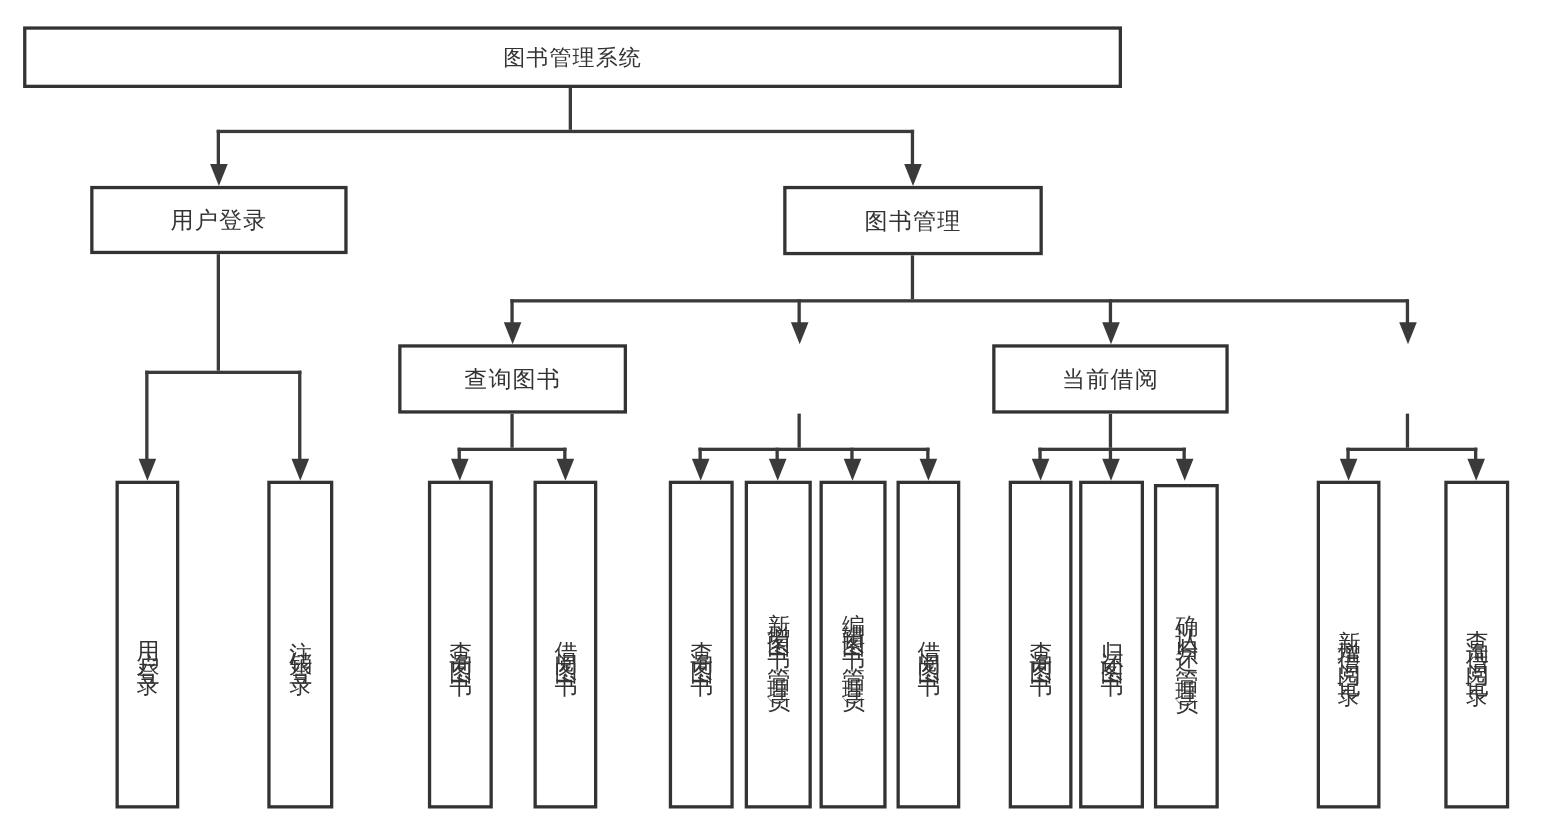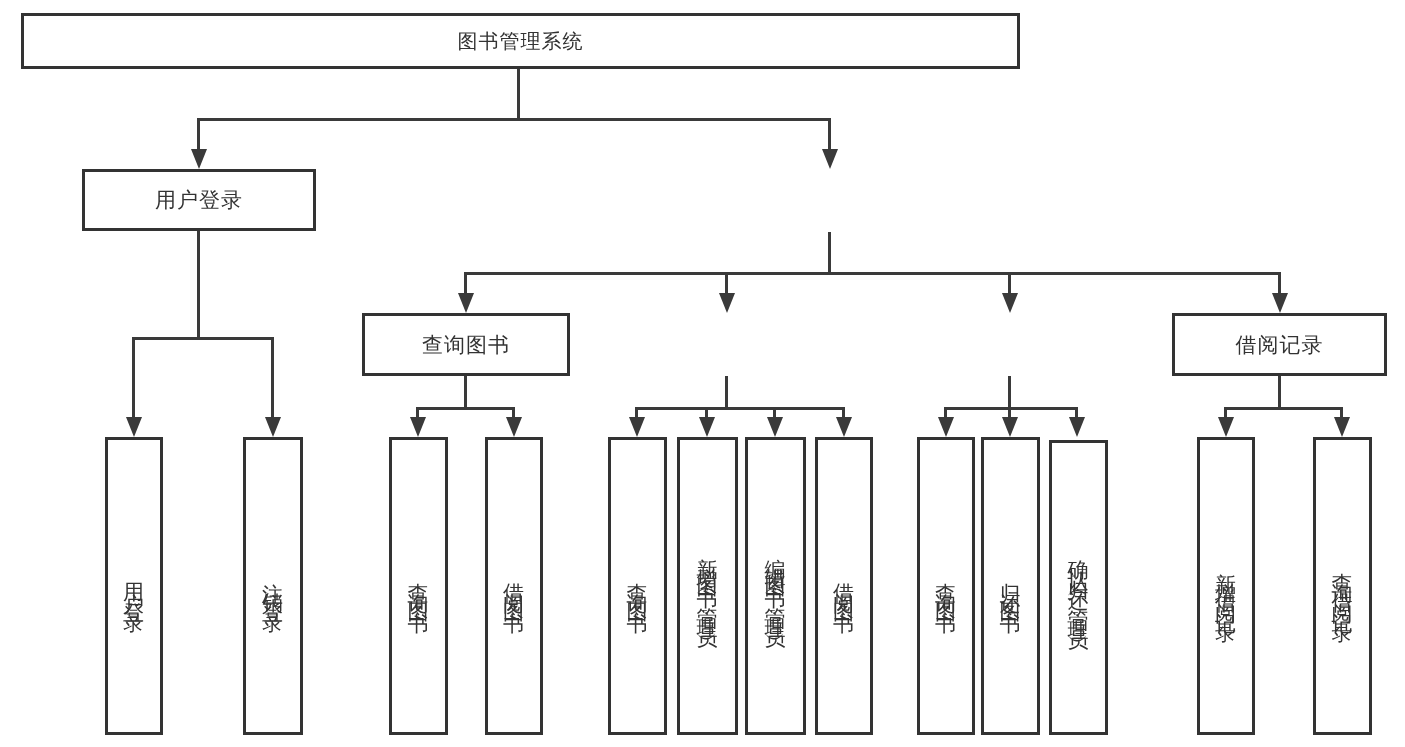--- a/index.html
+++ b/index.html
@@ -33,21 +33,21 @@
     box-sizing: border-box;
     background: #ffffff;
     border: 3px solid #333333;
     display: flex;
     align-items: center;
     justify-content: center;
     font-size: 21px;
     letter-spacing: 1px;
     color: #333333;
   }
-  .box.root { font-size: 20px; }
+  .box.root { font-size: 20px; margin-top: 11px; }
   
   .vbox {
     position: absolute;
     box-sizing: border-box;
     top: 437px;
     height: 298px;
     background: #ffffff;
     border: 3px solid #333333;
     display: flex;
     align-items: center;
@@ -134,23 +134,24 @@
   <div class="vl" style="left:1278px;top:376px;height:31px"></div>
   <div class="hl" style="left:1224px;top:407px;width:119px"></div>
   <div class="vl" style="left:1224px;top:407px;height:13px"></div>
   <div class="ar" style="left:1218px;top:417px"></div>
   <div class="vl" style="left:1340px;top:407px;height:13px"></div>
   <div class="ar" style="left:1334px;top:417px"></div>
 
   <div class="box root" style="left:21px;top:13px;width:999px;height:56px">图书管理系统</div>
 
   <div class="box" style="left:82px;top:169px;width:234px;height:62px">用户登录</div>
+  <div class="box" style="left:712px;top:169px;width:236px;height:63px">图书管理</div>
 
   <div class="box" style="left:362px;top:313px;width:208px;height:63px">查询图书</div>
-  <div class="box" style="left:1172px;top:313px;width:215px;height:63px">借阅记录</div>
+  <div class="box" style="left:902px;top:313px;width:215px;height:63px">当前借阅</div>
 
   <div class="vbox" style="left:105px;width:58px">
     <span>用户登录</span>
   </div>
   <div class="vbox" style="left:243px;width:60px">
     <span>注销登录</span>
   </div>
 
   <div class="vbox" style="left:389px;width:59px">
     <span>查询图书</span>

